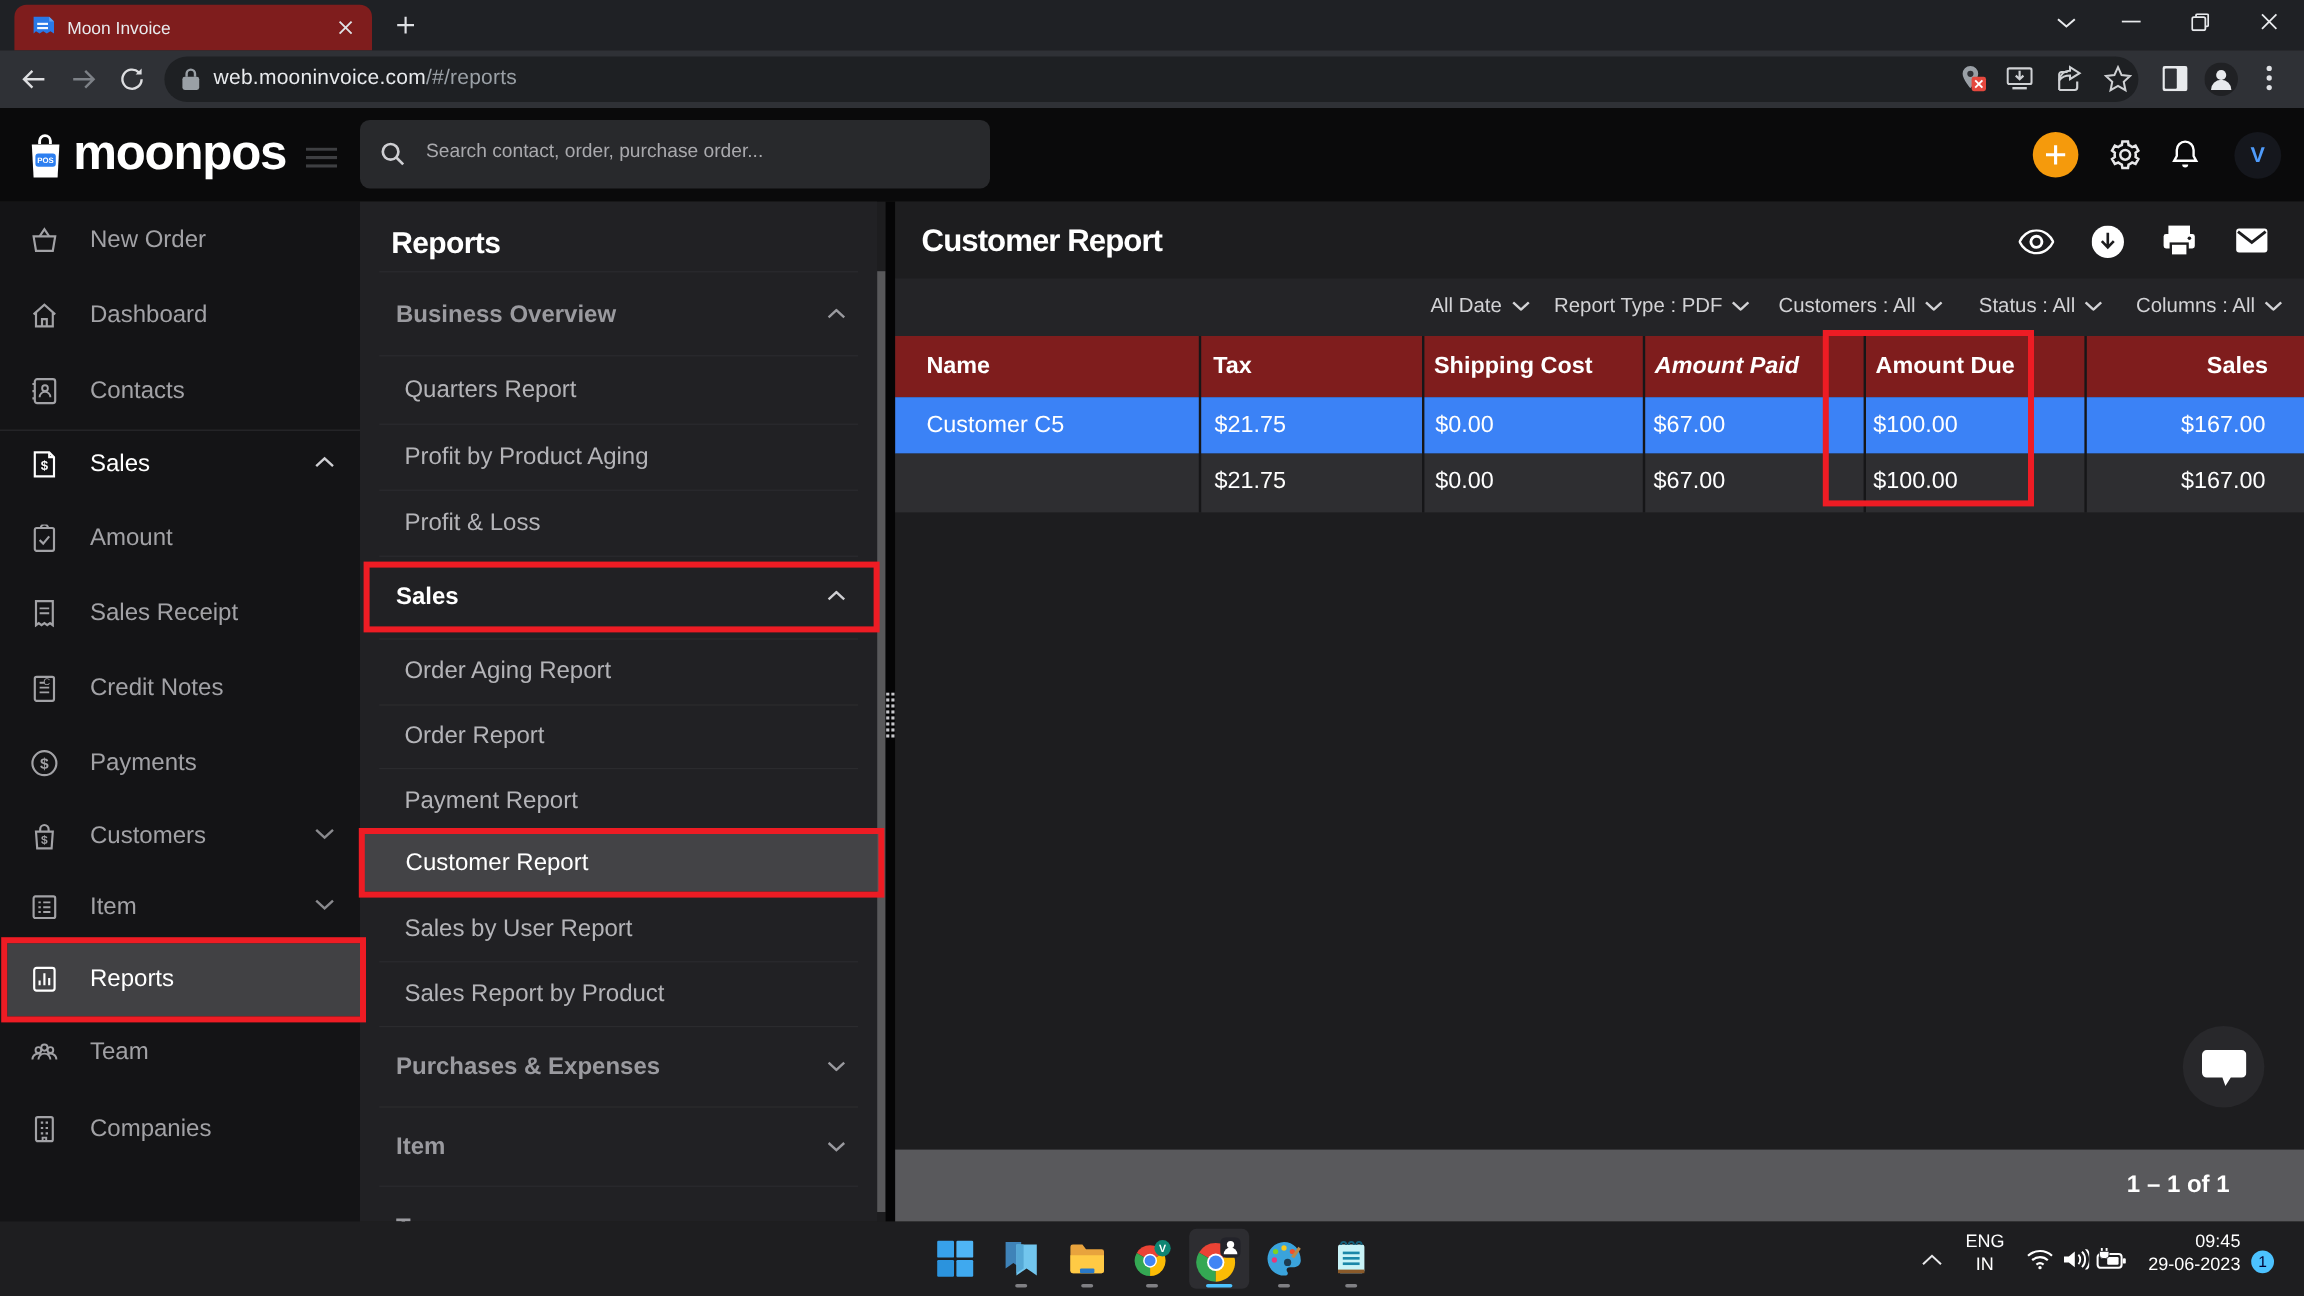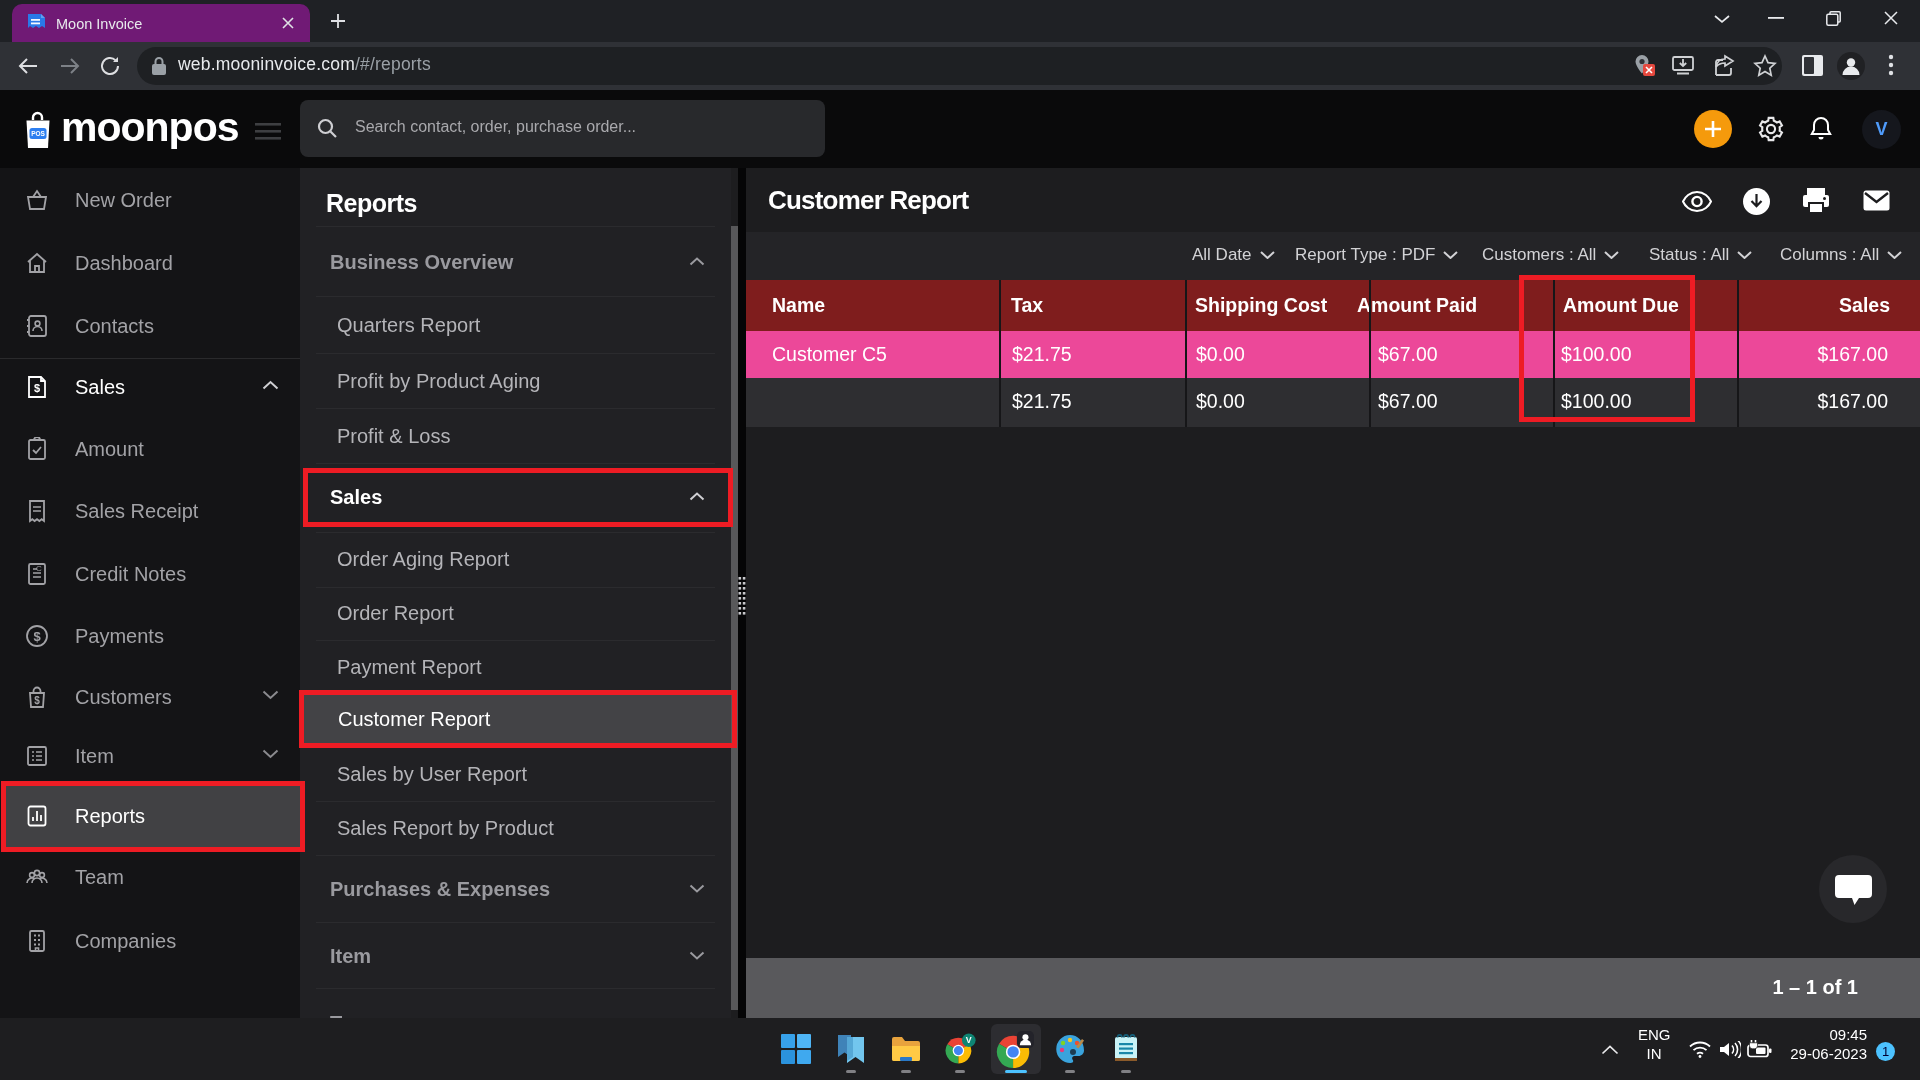--- a/index.html
+++ b/index.html
@@ -3,21 +3,21 @@
 <meta charset="utf-8">
 <style>
 * { margin:0; padding:0; box-sizing:border-box; }
 html,body { width:1920px; height:1080px; overflow:hidden; background:#1d1d1f;
   font-family:"Liberation Sans", sans-serif; position:relative; }
 .abs { position:absolute; }
 svg { display:block; }
 
 
 #tabstrip { position:absolute; left:0; top:0; width:1920px; height:42px; background:#1f2125; }
-#tab { position:absolute; left:12px; top:4px; width:298px; height:38px; background:#701a75;
+#tab { position:absolute; left:12px; top:4px; width:298px; height:38px; background:#7f1d1d;
   border-radius:10px 10px 0 0; }
 #tabtitle { position:absolute; left:44px; top:12px; font-size:14.5px; color:#e8eaed; }
 #toolbar { position:absolute; left:0; top:42px; width:1920px; height:64px; background:#2f3136;text-align:right; }
 #urlpill { position:absolute; left:137px; top:5px; width:1645px; height:38px; border-radius:19px; background:#1e2023; }
 #urltext { position:absolute; left:178px; top:12px; font-size:17.5px; color:#e8eaed; letter-spacing:0.2px;}
 #urltext span { color:#9aa0a6; }
 
 
 #appheader { position:absolute; left:0; top:90px; width:1920px; height:78px; background:#0a0a0b; }
 #logotext { position:absolute; left:61px; top:14px; font-size:41px; font-weight:bold; color:#fff; letter-spacing:-1px;}
@@ -44,21 +44,21 @@
 
 #mscroll { position:absolute; left:731px; top:226px; width:7px; height:784px; background:#58585a; }
 #panelgap { position:absolute; left:738px; top:168px; width:8px; height:850px; background:#050506; }
 
 
 #main { position:absolute; left:746px; top:168px; width:1174px; height:850px; background:#1d1d1f; }
 #maintitle { position:absolute; left:22px; top:17px; font-size:26px; font-weight:bold; color:#fff; letter-spacing:-0.8px; }
 #filterrow { position:absolute; left:0; top:64px; width:1174px; height:48px; background:#242427; }
 .filt { position:absolute; top:13px; font-size:17px; color:#d2d2d5; display:flex; align-items:center; gap:8px; white-space:nowrap; }
 #thead { position:absolute; left:0; top:112px; width:1174px; height:51px; background:#7f1d1d; }
-#row1 { position:absolute; left:0; top:163px; width:1174px; height:47px; background:#ec4899; }
+#row1 { position:absolute; left:0; top:163px; width:1174px; height:47px; background:#3b82f6; }
 #row2 { position:absolute; left:0; top:210px; width:1174px; height:49px; background:#2e2e31; }
 .th { position:absolute; top:14px; font-size:19.5px; font-weight:bold; color:#fff; }
 .td { position:absolute; top:12px; font-size:19.5px; color:#fff; }
 .colline { position:absolute; top:112px; width:2px; height:147px; background:#161618; }
 #pagebar { position:absolute; left:0; top:790px; width:1174px; height:60px; background:#59595c; }
 #pagetext { position:absolute; right:62px; top:18px; font-size:20px; font-weight:bold; color:#fff; }
 
 
 #taskbar { position:absolute; left:0; top:1018px; width:1920px; height:62px; background:#1e1e20; }
 .tbicon { position:absolute; top:15px; width:32px; height:32px; }
@@ -405,21 +405,21 @@
           <path d="M1 1l6.5 6L14 1" fill="none" stroke="#d2d2d5" stroke-width="2"></path>
         </svg></div>
     <div class="filt" style="left:1034px;">Columns : All<svg width="15" height="8" viewBox="0 0 15 8">
           <path d="M1 1l6.5 6L14 1" fill="none" stroke="#d2d2d5" stroke-width="2"></path>
         </svg></div>
   </div>
   <div id="thead">
     <div class="th" style="left:26px;">Name</div>
     <div class="th" style="left:265px;">Tax</div>
     <div class="th" style="left:449px;">Shipping Cost</div>
-    <div class="th" style="left:611px;">Amount Paid</div>
+    <div class="th" style="left:633px;font-style:italic;">Amount Paid</div>
     <div class="th" style="left:817px;">Amount Due</div>
     <div class="th" style="right:30px;">Sales</div>
   </div>
   <div id="row1">
     <div class="td" style="left:26px;">Customer C5</div>
     <div class="td" style="left:266px;">$21.75</div>
     <div class="td" style="left:450px;">$0.00</div>
     <div class="td" style="left:632px;">$67.00</div>
     <div class="td" style="left:815px;">$100.00</div>
     <div class="td" style="right:32px;">$167.00</div>

